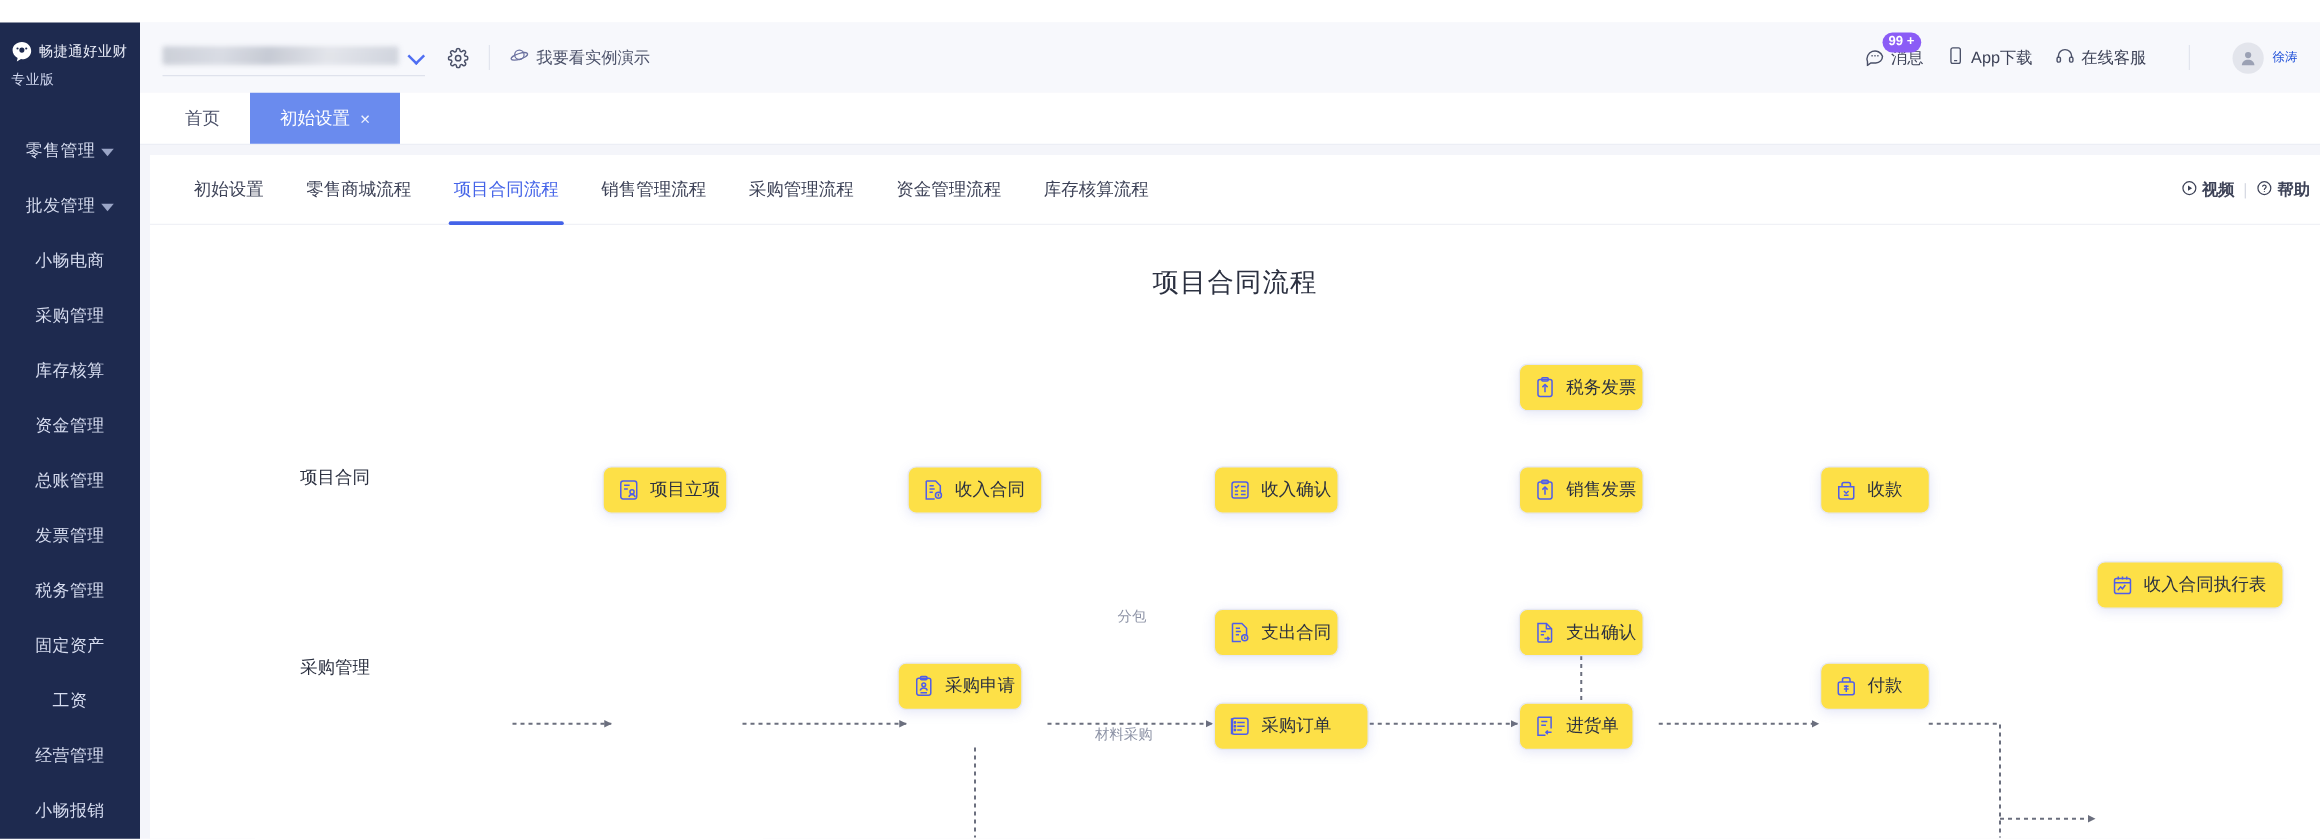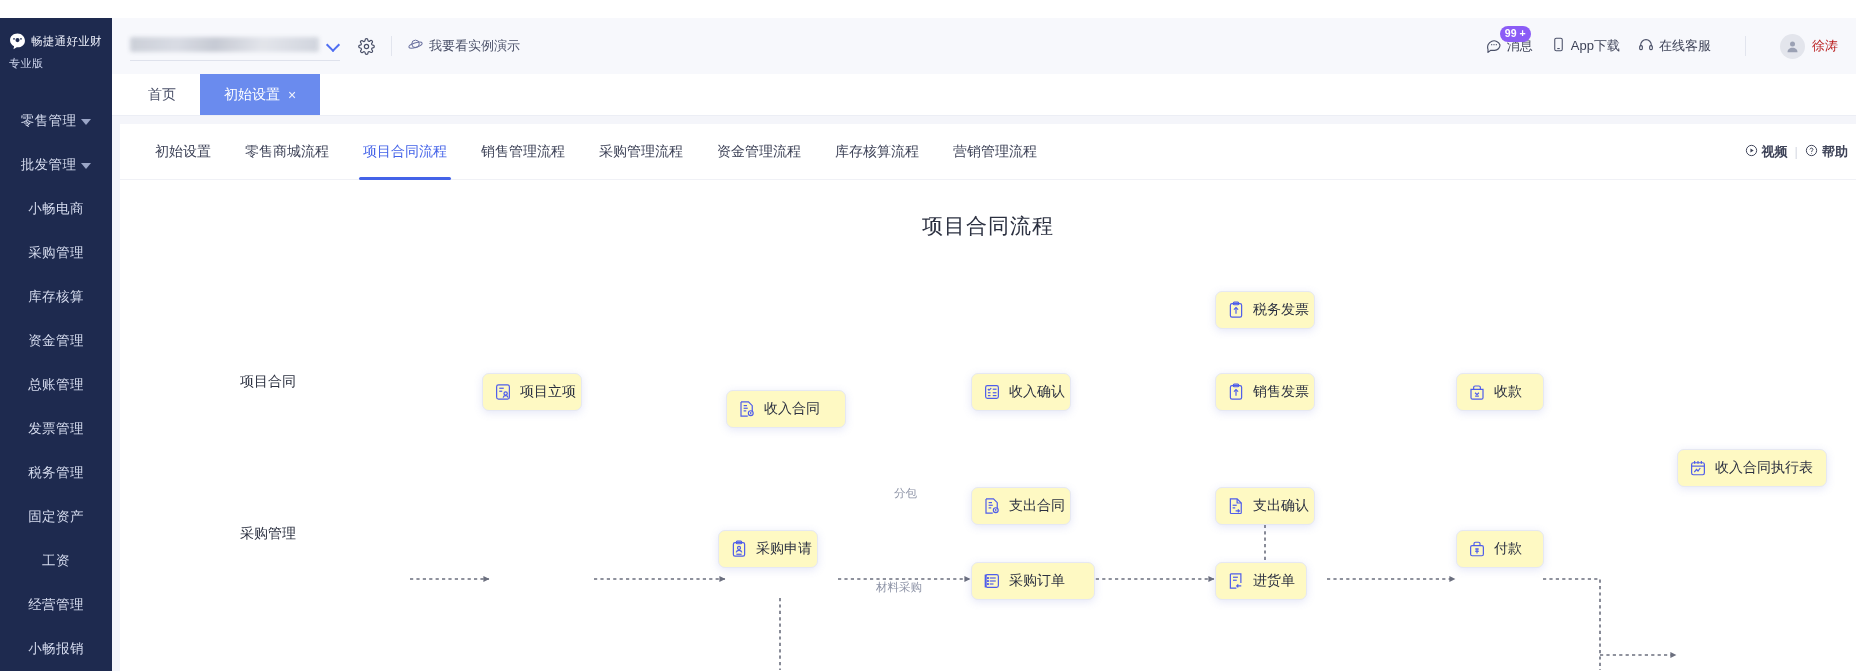--- a/index.html
+++ b/index.html
@@ -85,21 +85,21 @@
   .badge {
     position: absolute; top: -11px; left: 14px; background: #8b5cf6; color: #fff;
     font-size: 10.5px; line-height: 15px; height: 16px; padding: 0 5px;
     border-radius: 9px; font-weight: bold; white-space: nowrap;
   }
   .avatar-wrap { display: flex; align-items: center; gap: 7px; cursor: pointer; }
   .avatar {
     width: 25px; height: 25px; border-radius: 50%; background: #e3e5ec;
     display: flex; align-items: center; justify-content: center;
   }
-  .user-name { font-size: 13px; color: #b91c1c; }
+  .user-name { font-size: 10px; color: #1d4ed8; }
 
   
   .tabstrip {
     height: 42px; background: #fff; display: flex; align-items: stretch;
     padding-left: 12px; flex: 0 0 42px; border-bottom: 1px solid #eceef5;
   }
   .tab {
     display: flex; align-items: center; padding: 0 24px; font-size: 14px;
     color: #4a5068; cursor: pointer; gap: 8px;
   }
@@ -135,21 +135,21 @@
   .flow-title {
     text-align: center; font-size: 21px; color: #2b3040; letter-spacing: 1px;
     margin-top: 32px; font-weight: normal;
   }
 
   
   .canvas { position: relative; width: 100%; height: 420px; margin-top: 10px; }
   .canvas svg.edges { position: absolute; left: 0; top: 0; }
 
   .node {
-    position: absolute; height: 38px; background: #fef9c3;
+    position: absolute; height: 38px; background: #fde047;
     border: 1px solid #e6e8f2; border-radius: 7px;
     box-shadow: 0 2px 9px rgba(99,115,205,.17);
     display: flex; align-items: center; gap: 8px;
     padding: 0 14px 0 11px; cursor: pointer; white-space: nowrap;
   }
   .node .nlabel { font-size: 14px; color: #2b3040; }
   .node .nicon { width: 18px; height: 18px; flex: 0 0 18px; display:block; }
 
   .rowlabel {
     position: absolute; font-size: 14px; color: #2b3040; white-space: nowrap;
@@ -305,21 +305,20 @@
     <div class="content">
       <div class="subtabs">
         <div id="subtabs-list" style="display:flex;align-items:center;">
             <div class="subtab">初始设置</div>
             <div class="subtab">零售商城流程</div>
             <div class="subtab active">项目合同流程</div>
             <div class="subtab">销售管理流程</div>
             <div class="subtab">采购管理流程</div>
             <div class="subtab">资金管理流程</div>
             <div class="subtab">库存核算流程</div>
-            <div class="subtab">营销管理流程</div>
           </div>
         <div class="subtabs-right">
           <span class="srt-item">
             <span>
               <svg width="13" height="13" viewBox="0 0 24 24" fill="none" stroke="#3d4257" stroke-width="1.8">
                 <circle cx="12" cy="12" r="9.5"></circle>
                 <path d="M10 8.3l6 3.7-6 3.7z" fill="#3d4257" stroke="none"></path>
               </svg>
             </span>
             <span>视频</span>
@@ -389,21 +388,21 @@
               <svg class="nicon" viewBox="0 0 24 24" fill="none" stroke="#4f5dea" stroke-width="1.6">
                 <rect x="3.5" y="2.5" width="17" height="19" rx="2.5"></rect>
                 <line x1="7" y1="7" x2="13" y2="7"></line>
                 <line x1="7" y1="11" x2="11" y2="11"></line>
                 <circle cx="15.5" cy="14" r="2.2"></circle>
                 <path d="M12.2 19.5c.4-1.7 1.7-2.6 3.3-2.6s2.9.9 3.3 2.6"></path>
               </svg>
             </span>
             <span class="nlabel">项目立项</span>
           </div>
-          <div class="node" style="left: 606px; top: 140px; width: 120px;">
+          <div class="node" style="left: 606px; top: 123px; width: 108px;">
             <span style="width: 18px; height: 18px; flex: 0 0 18px; display: block;">
               <svg class="nicon" viewBox="0 0 24 24" fill="none" stroke="#4f5dea" stroke-width="1.6">
                 <path d="M4 2.5h10l5 5v8"></path>
                 <path d="M4 2.5v19h9"></path>
                 <line x1="7.5" y1="7.5" x2="12" y2="7.5"></line>
                 <line x1="7.5" y1="11" x2="13" y2="11"></line>
                 <line x1="7.5" y1="14.5" x2="11" y2="14.5"></line>
                 <circle cx="17" cy="17.5" r="3.2"></circle>
                 <path d="M17 16v3"></path>
               </svg>

